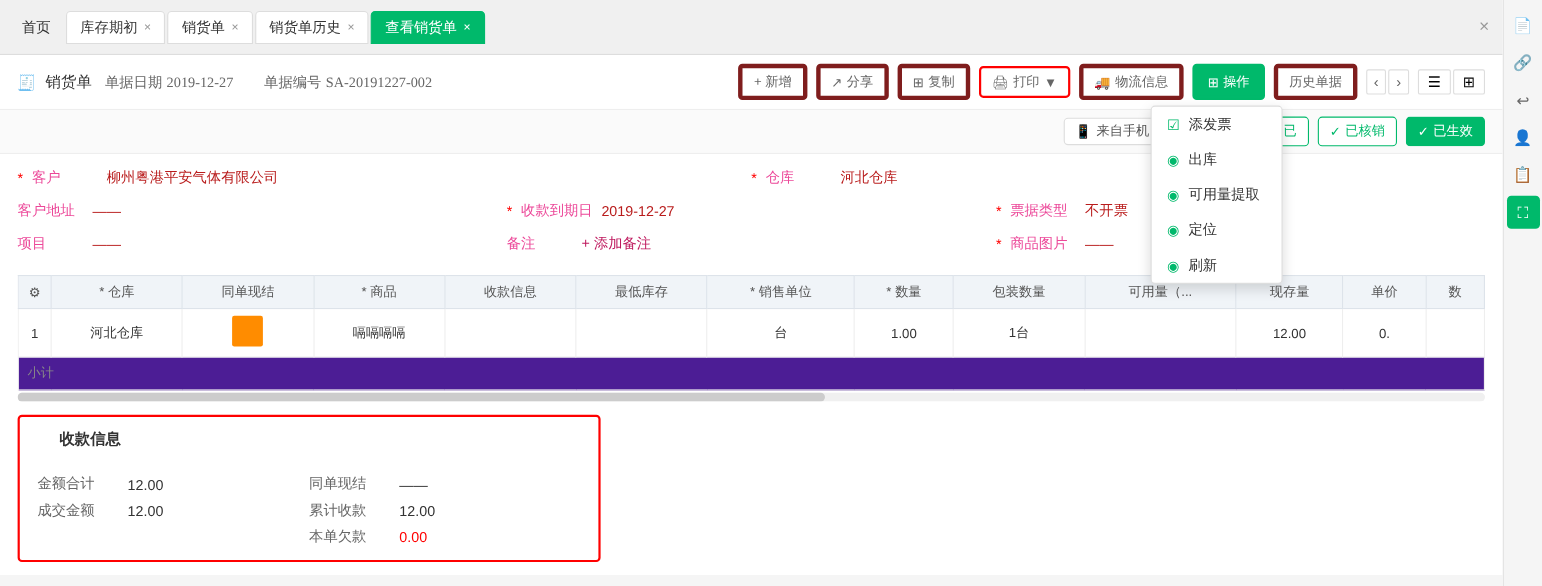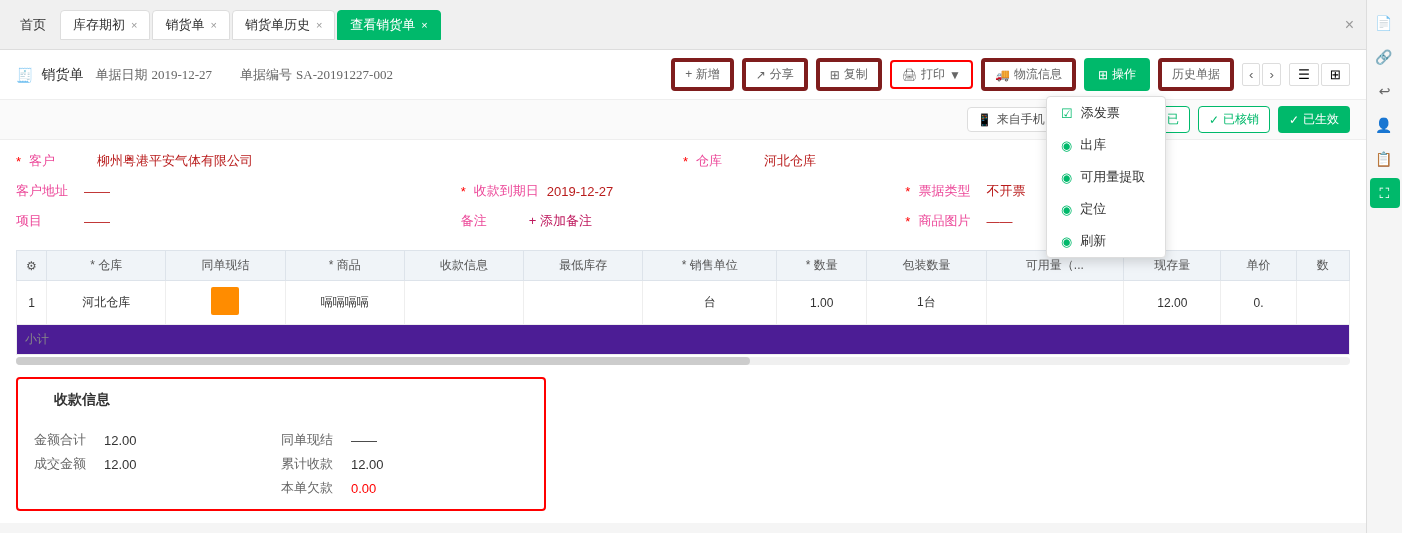--- a/index.html
+++ b/index.html
@@ -87,21 +87,21 @@
     .col-settings { width: 30px; }
     .product-img { width: 28px; height: 28px; background: #ff8c00; border-radius: 2px; display: inline-block; }
 
     
     .collection-info {
       border: 2px solid red; border-radius: 4px; padding: 12px 16px;
       margin-top: 12px; width: 530px; background: #fff;
     }
     .collection-title { font-weight: bold; font-size: 14px; margin-bottom: 22px; padding-left: 20px; }
     .collection-grid { display: grid; grid-template-columns: 1fr 1fr; gap: 6px 0; }
-    .collection-row { display: flex; align-items: center; gap: 0; }
+    .collection-row { display: flex; align-items: center; gap: 12px; }
     .collection-label { color: #666; min-width: 70px; }
     .collection-value { color: #333; }
     .overdue { color: red; }
 
     
     .right-sidebar {
       position: fixed; right: 0; top: 0; bottom: 0; width: 36px;
       background: #f5f5f5; border-left: 1px solid #ddd;
       display: flex; flex-direction: column; align-items: center; padding: 8px 0; gap: 4px;
     }

